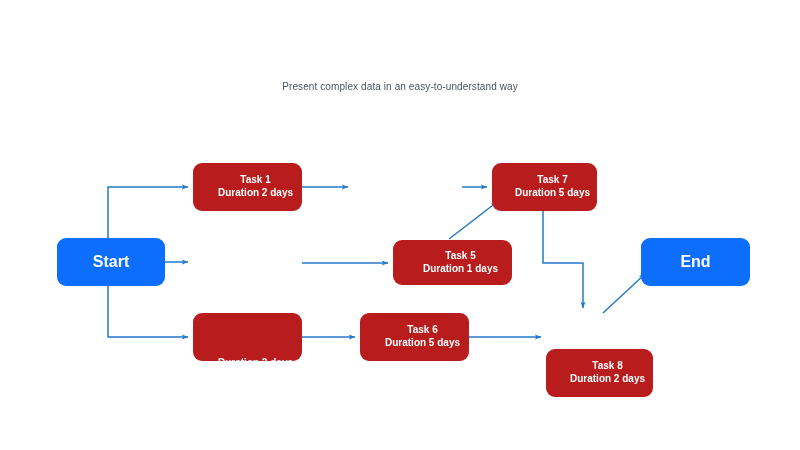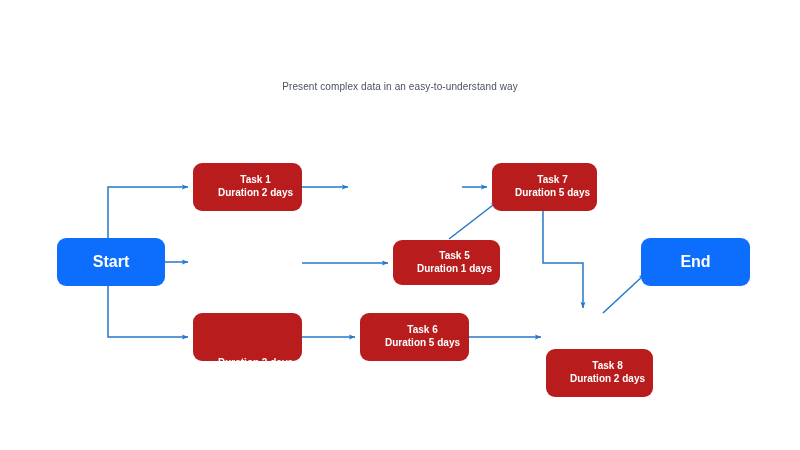--- a/index.html
+++ b/index.html
@@ -124,21 +124,21 @@
       <span class="ln">Duration 2 days</span>
     </div>
 
 
     <div class="node task" style="left:193px; top:313px; width:109px; height:48px;gap:40px;">
       <span class="ln">Task 3</span>
       <span class="ln">Duration 2 days</span>
     </div>
 
 
-    <div class="node task" style="left:393px; top:240px; width:107px; height:45px;">
+    <div class="node task" style="left:393px; top:240px; width:119px; height:45px;">
       <span class="ln">Task 5</span>
       <span class="ln">Duration 1 days</span>
     </div>
 
     <div class="node task" style="left:360px; top:313px; width:109px; height:48px;">
       <span class="ln">Task 6</span>
       <span class="ln">Duration 5 days</span>
     </div>
 
     <div class="node task" style="left:492px; top:163px; width:105px; height:48px;">

